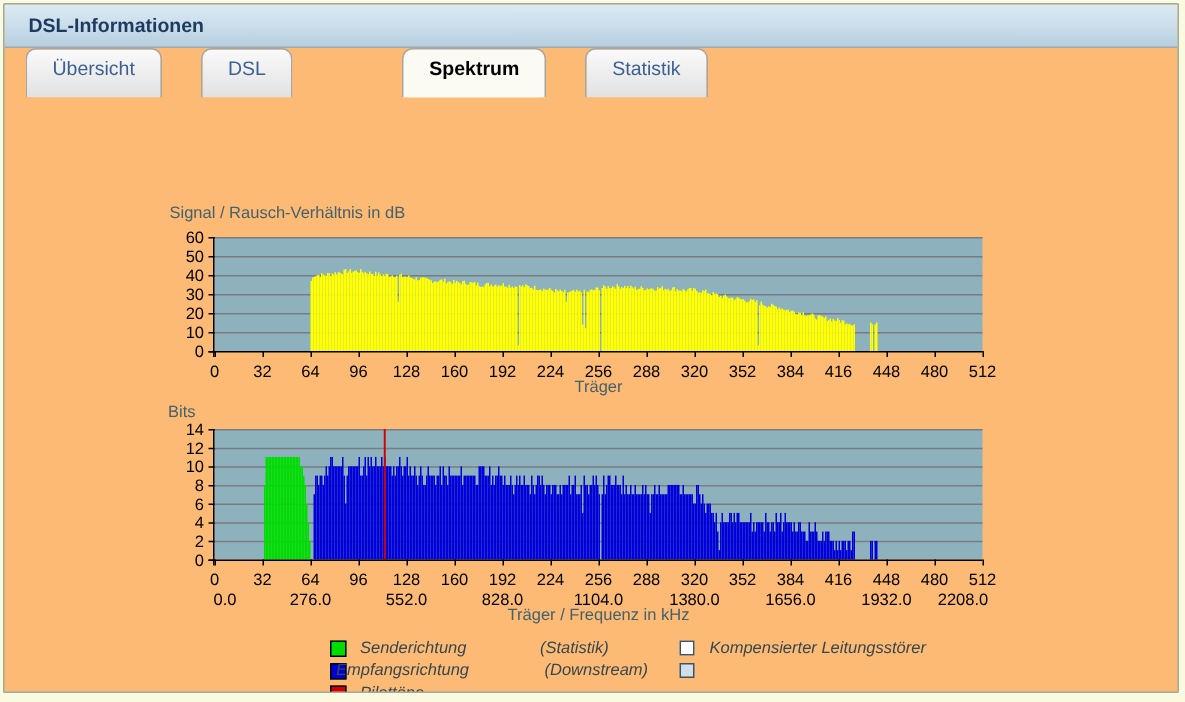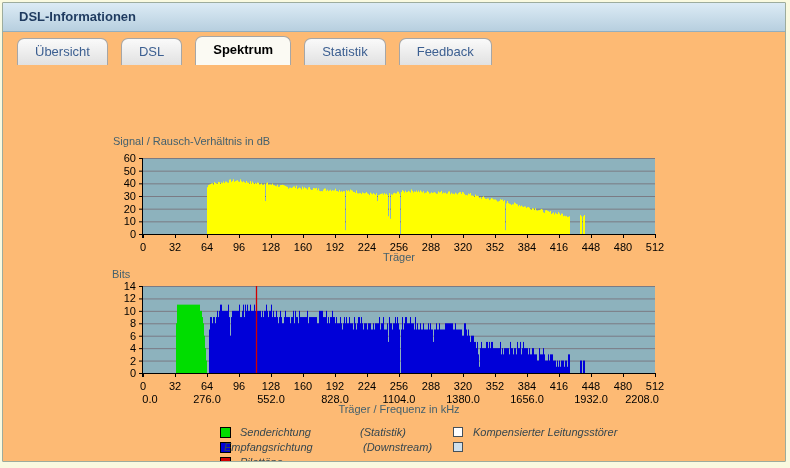--- a/index.html
+++ b/index.html
@@ -1,21 +1,21 @@
 <!DOCTYPE html>
 <html><head>
 <meta charset="utf-8">
 <style>
   html,body{margin:0;padding:0;}
   body{width:790px;height:468px;background:#fafae0;font-family:"Liberation Sans",sans-serif;position:relative;overflow:hidden;}
   #window{position:absolute;left:2px;top:2px;width:782px;height:458px;background:#fdba74;border:1px solid #9dac9d;border-radius:1px;overflow:hidden;}
   #titlebar{height:28px;background:linear-gradient(#dcebf5,#b7cfdf);border-bottom:1px solid #92aebf;line-height:28px;padding-left:16px;font-size:13px;font-weight:bold;color:#1e3a5f;}
-  #tabbar{display:flex;align-items:flex-end;height:33px;padding-left:14px;gap:13px;}
+  #tabbar{display:flex;height:33px;padding-left:14px;gap:26px;}
   .tab{border:1px solid #a6a6a6;border-bottom:none;border-radius:7px 7px 0 0;padding:5px 17px 6px 17px;font-size:13px;color:#3c5f91;background:linear-gradient(#fafafa,#e1e1e1);cursor:pointer;white-space:nowrap;}
-  .tab.active{background:#fbfaf3;color:#000;font-weight:bold;padding-bottom:8px;}
+  .tab.active{background:#fbfaf3;color:#000;font-weight:bold;padding-bottom:8px;margin-left:47px;}
   #content{position:relative;width:782px;height:395px;}
   svg{position:absolute;}
   #chart-snr{left:102px;top:65px;width:566px;height:138px;}
   #chart-bits{left:102px;top:200px;width:566px;height:155px;}
   .tick{font:11px "Liberation Sans",sans-serif;fill:#000;}
   .ctitle{font:11px "Liberation Sans",sans-serif;fill:#44616e;}
   #legend{position:absolute;left:0;top:358px;width:782px;height:52px;font-size:11px;color:#36474f;}
   .lg-sw{position:absolute;width:9px;height:9px;border:1px solid #000;}
   .lg-tx{position:absolute;white-space:nowrap;font-style:italic;}
   .flag-sw{position:absolute;width:8px;height:8px;border:1px solid #44505a;}
@@ -25,21 +25,20 @@
 
 <div id="window">
   <div id="titlebar">
     <span>DSL-Informationen</span>
   </div>
   <div id="tabbar">
       <div class="tab">Übersicht</div>
       <div class="tab">DSL</div>
       <div class="tab active">Spektrum</div>
       <div class="tab">Statistik</div>
-      <div class="tab">Feedback</div>
     </div>
   <div id="content">
     <svg id="chart-snr" viewBox="105 68 566 138">
         <rect x="143" y="96" width="512" height="76" fill="#8db2bd"></rect>
         <line x1="143" x2="655" y1="159.83333333333334" y2="159.83333333333334" stroke="#7b7b84" stroke-width="1"></line>
         <line x1="143" x2="655" y1="147.16666666666666" y2="147.16666666666666" stroke="#7b7b84" stroke-width="1"></line>
         <line x1="143" x2="655" y1="134.5" y2="134.5" stroke="#7b7b84" stroke-width="1"></line>
         <line x1="143" x2="655" y1="121.83333333333334" y2="121.83333333333334" stroke="#7b7b84" stroke-width="1"></line>
         <line x1="143" x2="655" y1="109.16666666666667" y2="109.16666666666667" stroke="#7b7b84" stroke-width="1"></line>
         <line x1="143" x2="655" y1="96.5" y2="96.5" stroke="#7b7b84" stroke-width="1"></line>

